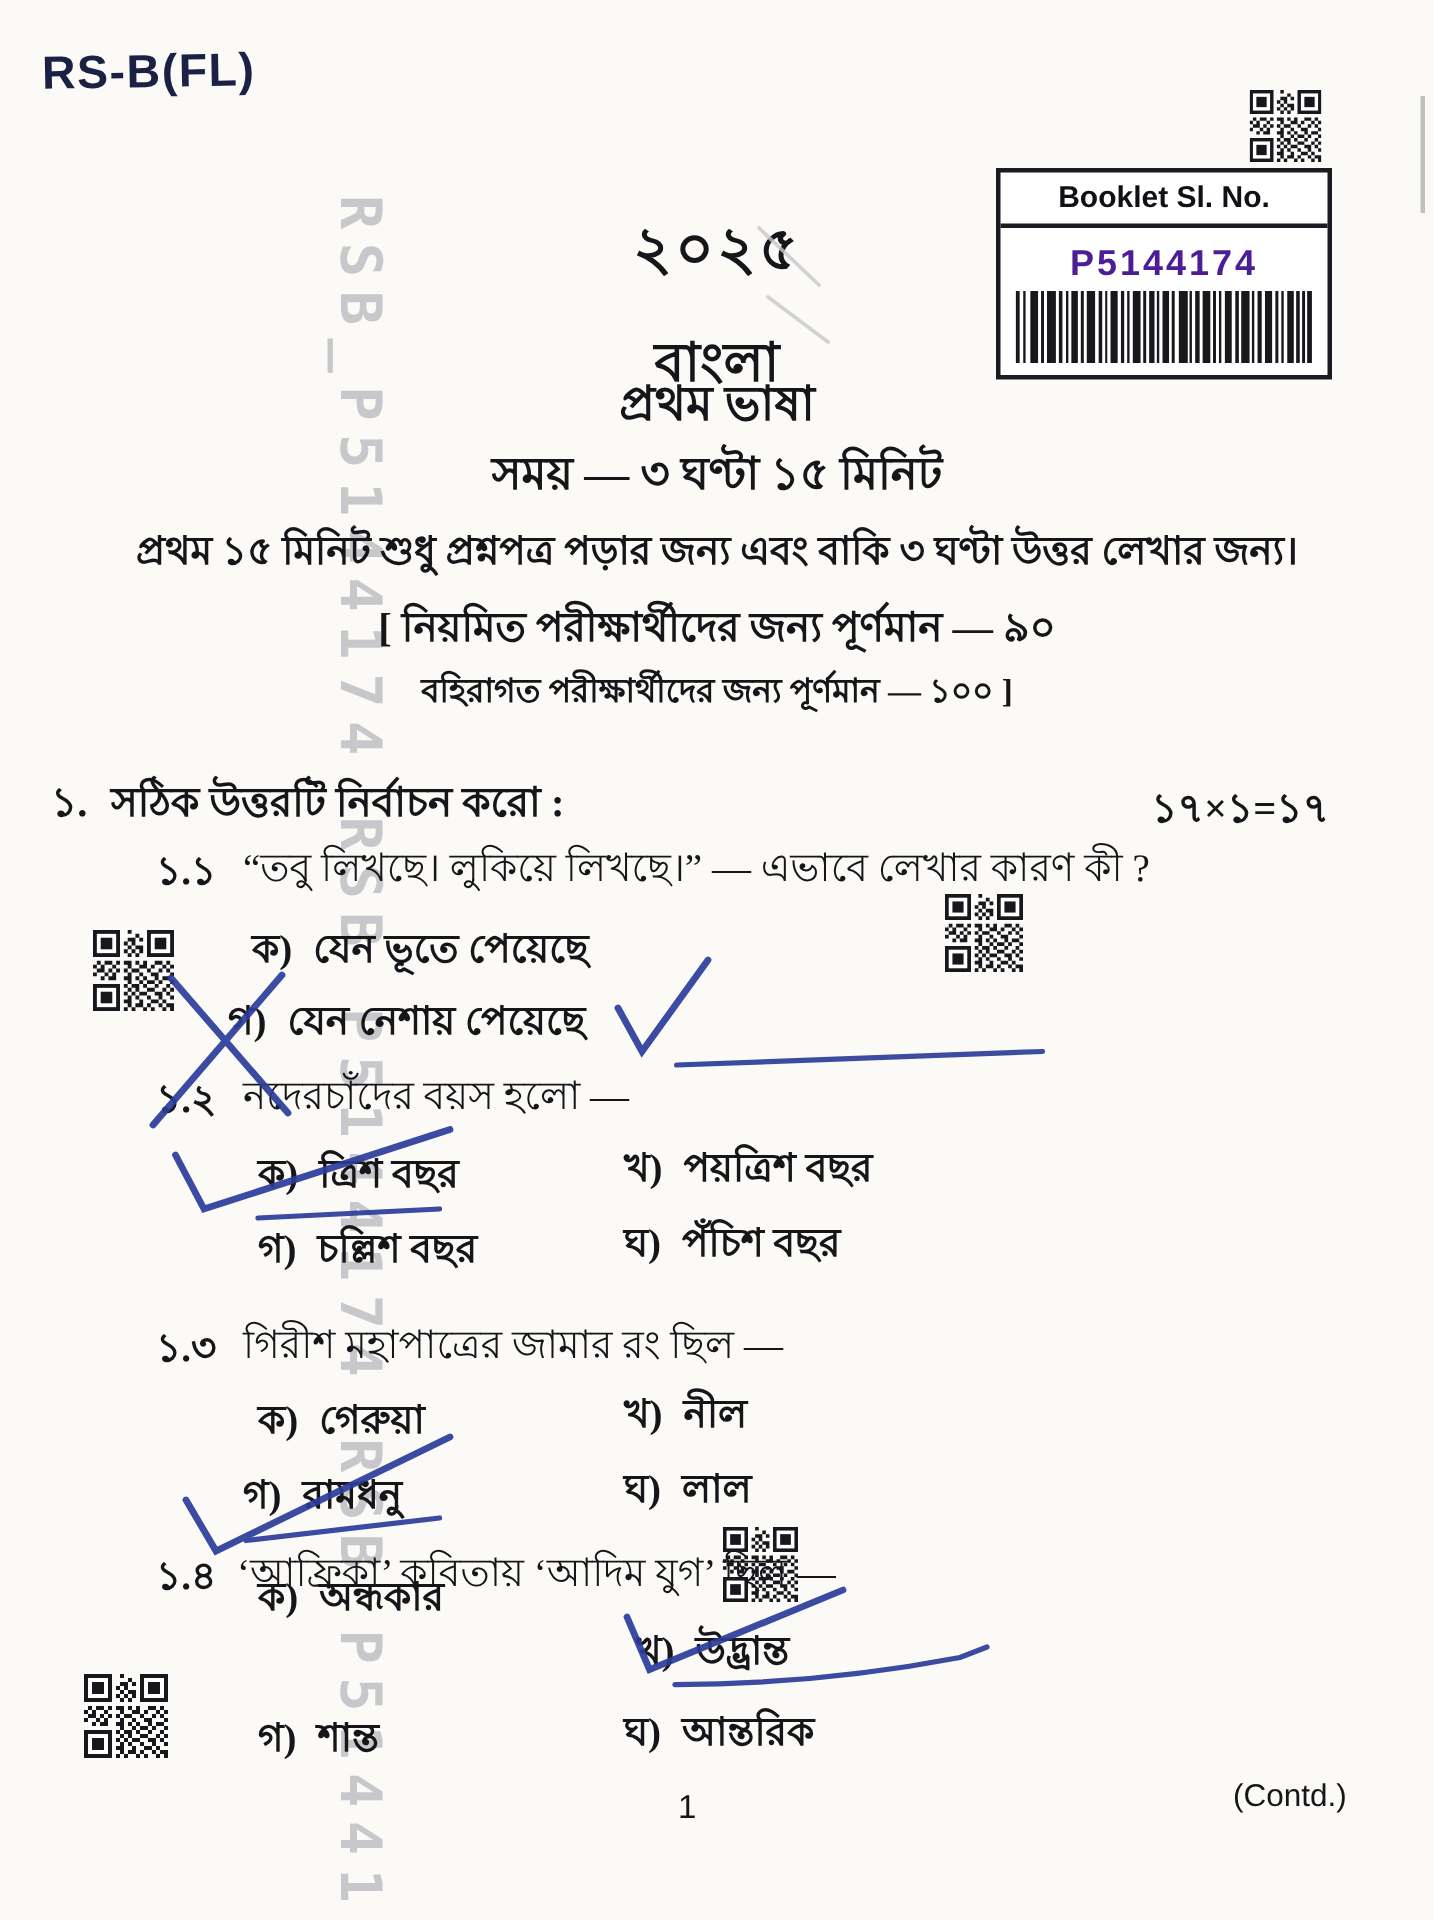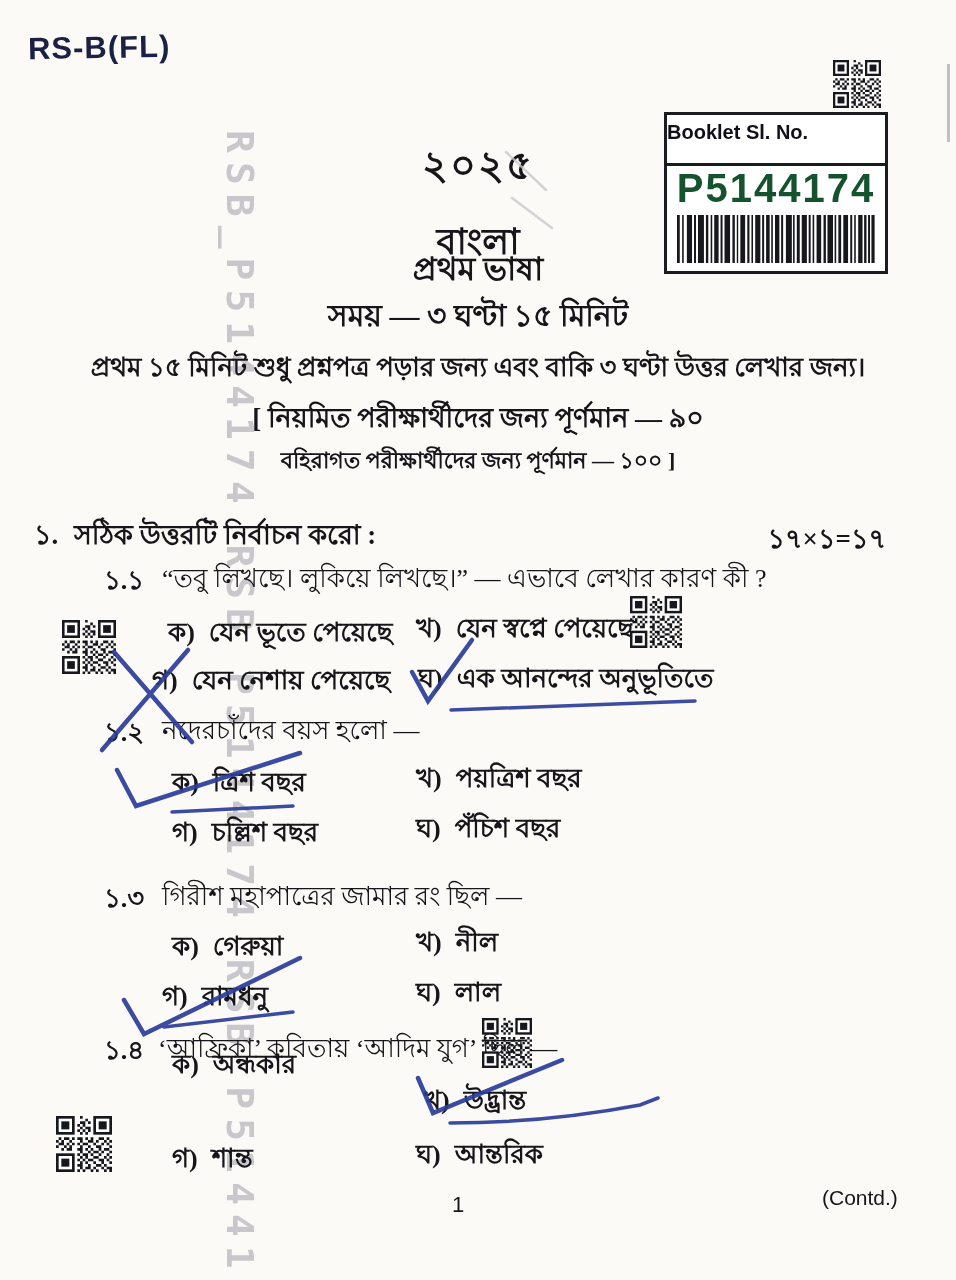--- a/index.html
+++ b/index.html
@@ -22,28 +22,28 @@
     font-size:38px; letter-spacing:9px; color:rgba(124,124,140,0.40);
     white-space:nowrap; z-index:1; pointer-events:none;
   }
   .ink{z-index:2;}
   
   .booklet-box{
     left:664px; top:112px; width:218px; background:#fff;
     border:3px solid #1b1b22; z-index:2;
   }
   .booklet-label{
-    text-align:left; font-family:"Liberation Sans",sans-serif;
-    font-weight:bold; font-size:20px; padding:6px 0 19px;
+    text-align:center; font-family:"Liberation Sans",sans-serif;
+    font-weight:bold; font-size:20px; padding:6px 0 5px;
     border-bottom:3px solid #1b1b22; color:#101018;
   }
   .booklet-serial{
     text-align:center; font-family:"Liberation Sans",sans-serif;
-    font-weight:bold; font-size:40px; letter-spacing:2px;
-    margin-top:0; color:#14532d;
+    font-weight:bold; font-size:24px; letter-spacing:2px;
+    margin-top:10px; color:#4c1d95;
   }
   .barcode{display:block; margin:4px auto 8px; width:198px; height:48px;}
   
   .c{left:0; width:956px; text-align:center; font-weight:bold; z-index:2;}
   .t-year{top:134px; font-size:40px; letter-spacing:2px;}
   .t-subject{top:194px; font-size:36px;margin-top:20px;}
   .t-paper{top:244px; font-size:32px;}
   .t-time{top:292px; font-size:30px;}
   .t-instr{top:347px; font-size:26px;}
   .t-marks1{top:397px; font-size:27px;}
@@ -162,28 +162,22 @@
 
   <div class="abs sec-num ink">১.</div>
   <div class="abs sec-text ink">সঠিক উত্তরটি নির্বাচন করো :</div>
   <div class="abs sec-marks ink">১৭×১=১৭</div>
 
   <div class="abs q-num ink" style="left:104px; top:560px">১.১</div>
   <div class="abs q-text ink" style="left:162px; top:558px">“তবু লিখছে। লুকিয়ে লিখছে।” — এভাবে লেখার কারণ কী ?</div>
   <div class="abs opt ink" style="left:168px; top:612px">
     <span class="opt-label">ক)</span><span>যেন ভূতে পেয়েছে</span>
   </div>
-  <div class="abs opt ink" style="left:416px; top:608px">
-    <span class="opt-label">খ)</span><span>যেন স্বপ্নে পেয়েছে</span>
-  </div>
   <div class="abs opt ink" style="left:152px; top:660px">
     <span class="opt-label">গ)</span><span>যেন নেশায় পেয়েছে</span>
-  </div>
-  <div class="abs opt ink" style="left:418px; top:658px">
-    <span class="opt-label">ঘ)</span><span>এক আনন্দের অনুভূতিতে</span>
   </div>
 
   <div class="abs q-num ink" style="left:104px; top:712px">১.২</div>
   <div class="abs q-text ink" style="left:162px; top:710px">নদেরচাঁদের বয়স হলো —</div>
   <div class="abs opt ink" style="left:172px; top:762px">
     <span class="opt-label">ক)</span><span>ত্রিশ বছর</span>
   </div>
   <div class="abs opt ink" style="left:416px; top:758px">
     <span class="opt-label">খ)</span><span>পয়ত্রিশ বছর</span>
   </div>

